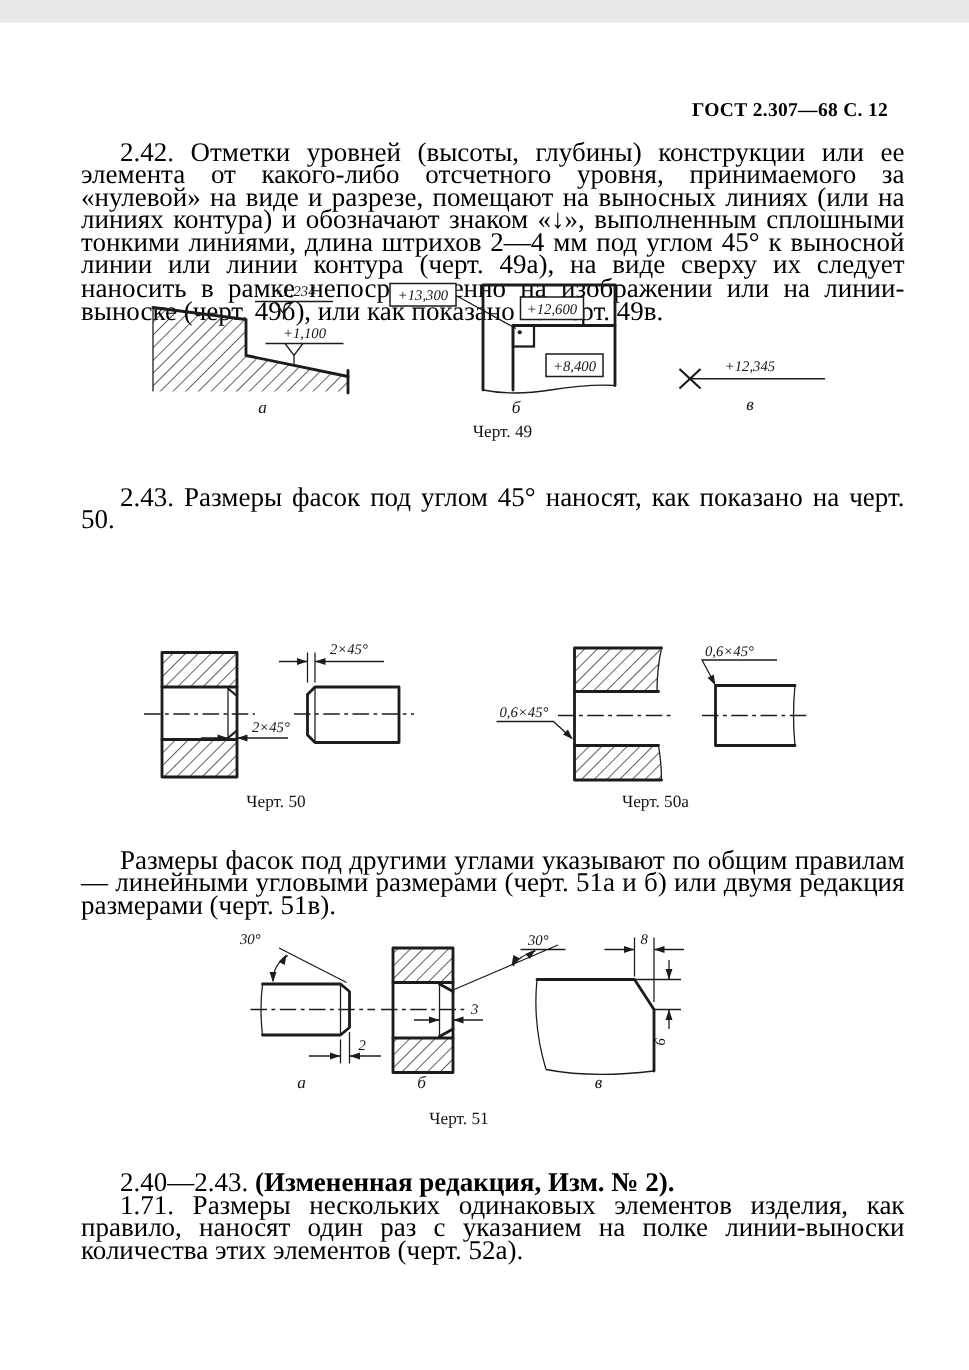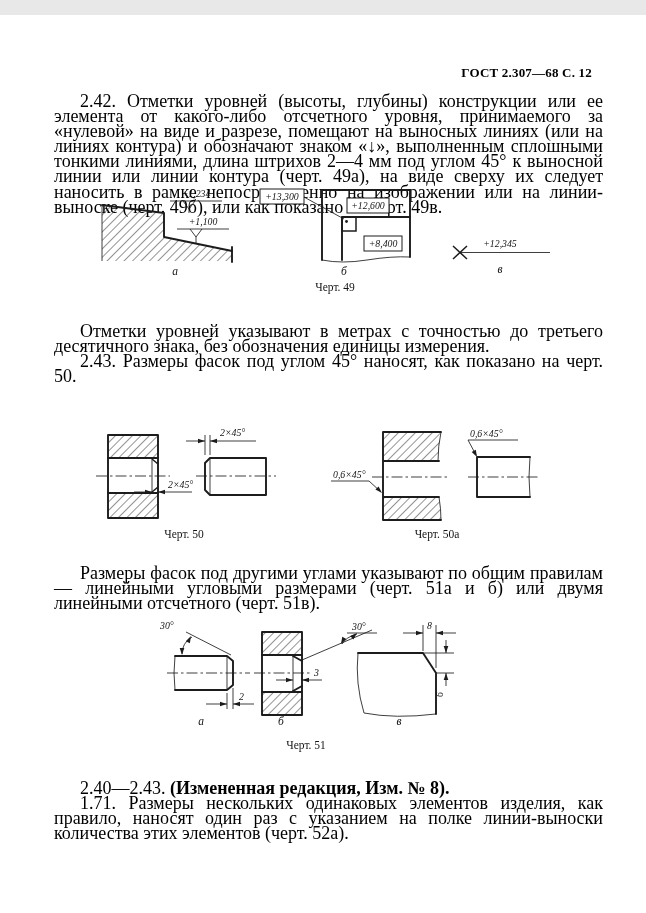--- a/index.html
+++ b/index.html
@@ -67,21 +67,20 @@
 
     <path class="m" d="M381,61 L395,74 M381,74 L395,61"></path>
     <path class="t" d="M388,67.5 L478,67.5"></path>
     <text class="ft" x="428" y="62" text-anchor="middle">+12,345</text>
     <text class="fl" x="428" y="88" text-anchor="middle">в</text>
     <text class="fc" x="263" y="106" text-anchor="middle">Черт. 49</text>
   </svg>
   </div>
 
   <div class="para" style="top:309px">
-    <p>Отметки уровней указывают в метрах с точностью до третьего десятичного знака, без обозначения единицы измерения.</p>
     <p>2.43. Размеры фасок под углом 45° наносят, как показано на черт. 50.</p>
   </div>
 
   <div class="figwrap" style="left:70px;top:406px">
   <svg width="550" height="124" viewBox="0 0 550 124">
     <defs>
       <pattern id="h50" width="6" height="6" patternUnits="userSpaceOnUse" patternTransform="rotate(45)">
         <line x1="0" y1="0" x2="0" y2="6" stroke="#2a2a2a" stroke-width="1"></line>
       </pattern>
     </defs>
@@ -120,21 +119,21 @@
     <path class="t" d="M460,36 Q458,56 460,76"></path>
     <path class="ax" d="M398,56 L470,56"></path>
     <path class="t" d="M448,19 L398,19 L406,34"></path>
     <path class="ah" d="M407,36 L405.8,28.7 L401.7,30.9 Z"></path>
     <text class="ft" x="400" y="16">0,6×45°</text>
     <text class="fc" x="367" y="117" text-anchor="middle">Черт. 50а</text>
   </svg>
   </div>
 
   <div class="para" style="top:551px">
-    <p>Размеры фасок под другими углами указывают по общим правилам — линейными угловыми размерами (черт. 51а и б) или двумя линейными отсчетного (черт. 51в).</p>
+    <p>Размеры фасок под другими углами указывают по общим правилам — линейными угловыми размерами (черт. 51а и б) или двумя редакция размерами (черт. 51в).</p>
   </div>
 
   <div class="figwrap" style="left:140px;top:598px">
   <svg width="395" height="142" viewBox="0 0 395 142">
     <defs>
       <pattern id="h51" width="6" height="6" patternUnits="userSpaceOnUse" patternTransform="rotate(45)">
         <line x1="0" y1="0" x2="0" y2="6" stroke="#2a2a2a" stroke-width="1"></line>
       </pattern>
     </defs>
 
@@ -175,17 +174,17 @@
     <path class="ah" d="M0,0 L-7,-2.3 L-7,2.3 Z" transform="translate(306,40) rotate(90)"></path>
     <path class="ah" d="M0,0 L-7,-2.3 L-7,2.3 Z" transform="translate(306,60) rotate(-90)"></path>
     <text class="ft" x="289.5" y="16" text-anchor="middle">8</text>
     <text class="ft" transform="translate(303,84) rotate(-90)">6</text>
     <text class="fl" x="259" y="112" text-anchor="middle">в</text>
     <text class="fc" x="166" y="136" text-anchor="middle">Черт. 51</text>
   </svg>
   </div>
 
   <div class="para" style="top:766px">
-    <p><span>2.40—2.43. </span><b>(Измененная редакция, Изм. № 8).</b></p>
+    <p><span>2.40—2.43. </span><b>(Измененная редакция, Изм. № 2).</b></p>
     <p>1.71. Размеры нескольких одинаковых элементов изделия, как правило, наносят один раз с указанием на полке линии-выноски количества этих элементов (черт. 52а).</p>
   </div>
 
 </div>
 
 </body></html>

